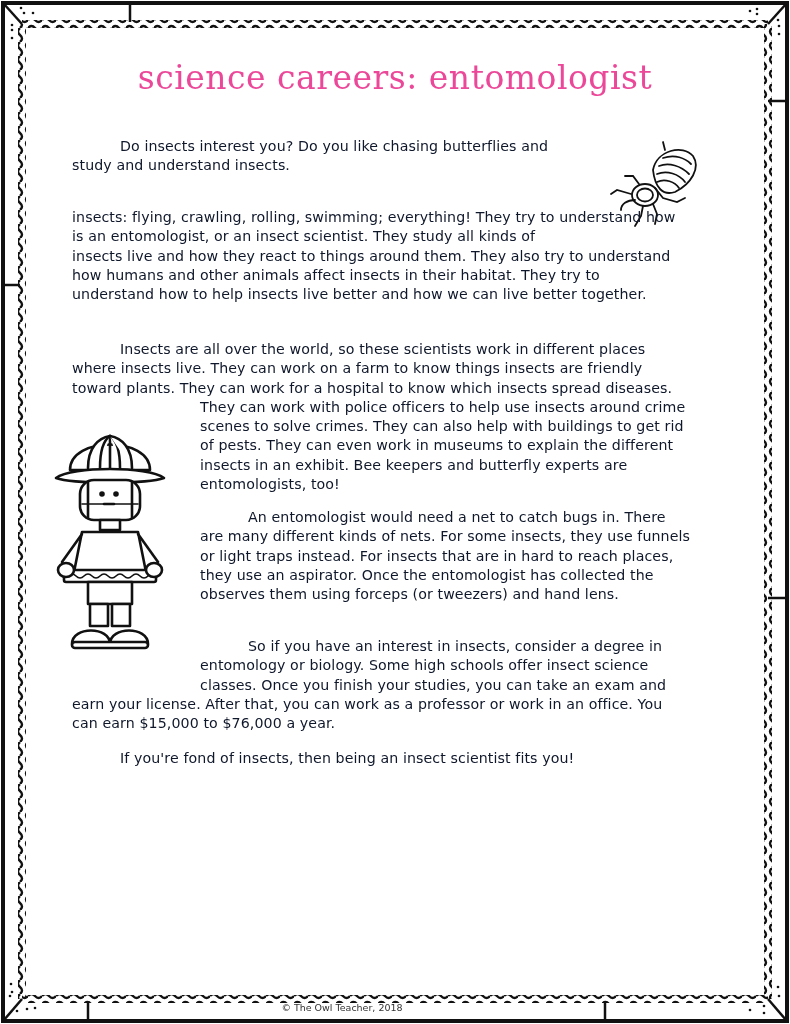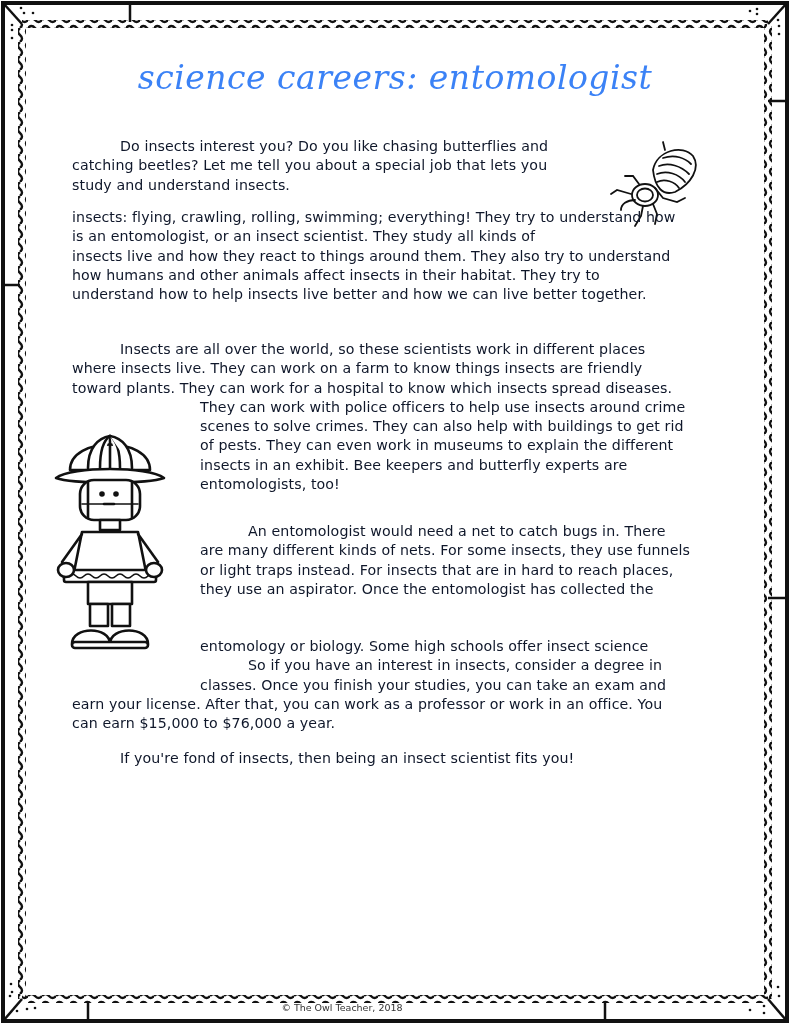--- a/index.html
+++ b/index.html
@@ -1,18 +1,18 @@
 <!DOCTYPE html>
 <html><head>
 <meta charset="utf-8">
 <style>
   html, body { margin:0; padding:0; background:#fff; }
   body { width:790px; height:1024px; position:relative; overflow:hidden; font-family:"DejaVu Sans", sans-serif; color:#1a1a1a; }
   .frame { position:absolute; left:0; top:0; width:790px; height:1024px; }
-  .title { position:absolute; left:0; width:790px; top:58px; text-align:center; font-family:"DejaVu Serif", serif; font-style:italic; font-size:33px; letter-spacing:0.5px; color:#3b82f6; }
+  .title { position:absolute; left:0; width:790px; top:58px; text-align:center; font-family:"DejaVu Serif", serif; font-size:33px; letter-spacing:0.5px; color:#ec4899; }
   .para { position:absolute; font-size:14.2px; line-height:19.3px; color:#0f172a; letter-spacing:0.1px; }
   .para .indent { display:inline-block; width:48px; }
   .line { display:block; white-space:nowrap; }
   .footer { position:absolute; left:0; width:684px; top:1002px; text-align:center; font-size:9.5px; color:#333; }
   .bee { position:absolute; left:605px; top:140px; width:98px; height:90px; }
   .kid { position:absolute; left:52px; top:422px; width:115px; height:232px; }
 </style>
 </head>
 <body>
 
@@ -69,21 +69,20 @@
     <circle cx="750" cy="1010" r="1.3"></circle>
       <circle cx="764" cy="1006" r="1.3"></circle>
       <circle cx="764" cy="1013" r="1.3"></circle>
   </g>
 </svg>
 
 <h1 class="title" style="margin:0;font-weight:normal;">science careers: entomologist</h1>
 
 <div class="para" style="left:72px; top:137px;">
   <span class="line"><span class="indent"></span><span>Do insects interest you?  Do you like chasing butterflies and</span></span>
-  <span class="line">catching beetles?  Let me tell you about a special job that lets you</span>
   <span class="line">study and understand insects.</span>
 </div>
 
 <svg class="bee" viewBox="0 0 98 90" xmlns="http://www.w3.org/2000/svg">
   <g fill="none" stroke="#111" stroke-width="1.8" stroke-linecap="round">
     <path d="M48 30 C52 10 78 4 88 16 C96 28 86 44 70 52 C58 56 50 48 48 30 Z" fill="#fff"></path>
     <path d="M54 26 C64 22 76 26 84 34"></path>
     <path d="M52 34 C62 30 74 34 80 42"></path>
     <path d="M52 42 C60 38 70 42 74 48"></path>
     <path d="M58 18 C70 14 80 18 86 24"></path>
@@ -154,30 +153,31 @@
 
     <rect x="38" y="182" width="18" height="22"></rect>
     <rect x="60" y="182" width="18" height="22"></rect>
 
     <path d="M20 222 C20 204 58 204 58 222 Z"></path>
     <path d="M58 222 C58 204 96 204 96 222 Z"></path>
     <rect x="20" y="220" width="76" height="6" rx="3"></rect>
   </g>
 </svg>
 
-<div class="para" style="left:200px; top:508px;margin-top:14px;">
+<div class="para" style="left:200px; top:508px;">
   <span class="line"><span class="indent"></span><span>An entomologist would need a net to catch bugs in.  There</span></span>
   <span class="line">are many different kinds of nets.  For some insects, they use funnels</span>
   <span class="line">or light traps instead.  For insects that are in hard to reach places,</span>
   <span class="line">they use an aspirator.  Once the entomologist has collected the</span>
+  <span class="line">observes them using forceps (or tweezers) and hand lens.</span>
 </div>
 
 <div class="para" style="left:72px; top:637px;">
+  <span class="line" style="padding-left:128px;"><span class="indent"></span><span>So if you have an interest in insects, consider a degree in</span></span>
   <span class="line" style="padding-left:128px;">entomology or biology.  Some high schools offer insect science</span>
-  <span class="line" style="padding-left:128px;"><span class="indent"></span><span>So if you have an interest in insects, consider a degree in</span></span>
   <span class="line" style="padding-left:128px;">classes.  Once you finish your studies, you can take an exam and</span>
   <span class="line">earn your license.  After that, you can work as a professor or work in an office. You</span>
   <span class="line">can earn $15,000 to $76,000 a year.</span>
 </div>
 
 <div class="para" style="left:72px; top:749px;">
   <span class="line"><span class="indent"></span><span>If you're fond of insects, then being an insect scientist fits you!</span></span>
 </div>
 
 <div class="footer">© The Owl Teacher, 2018</div>

